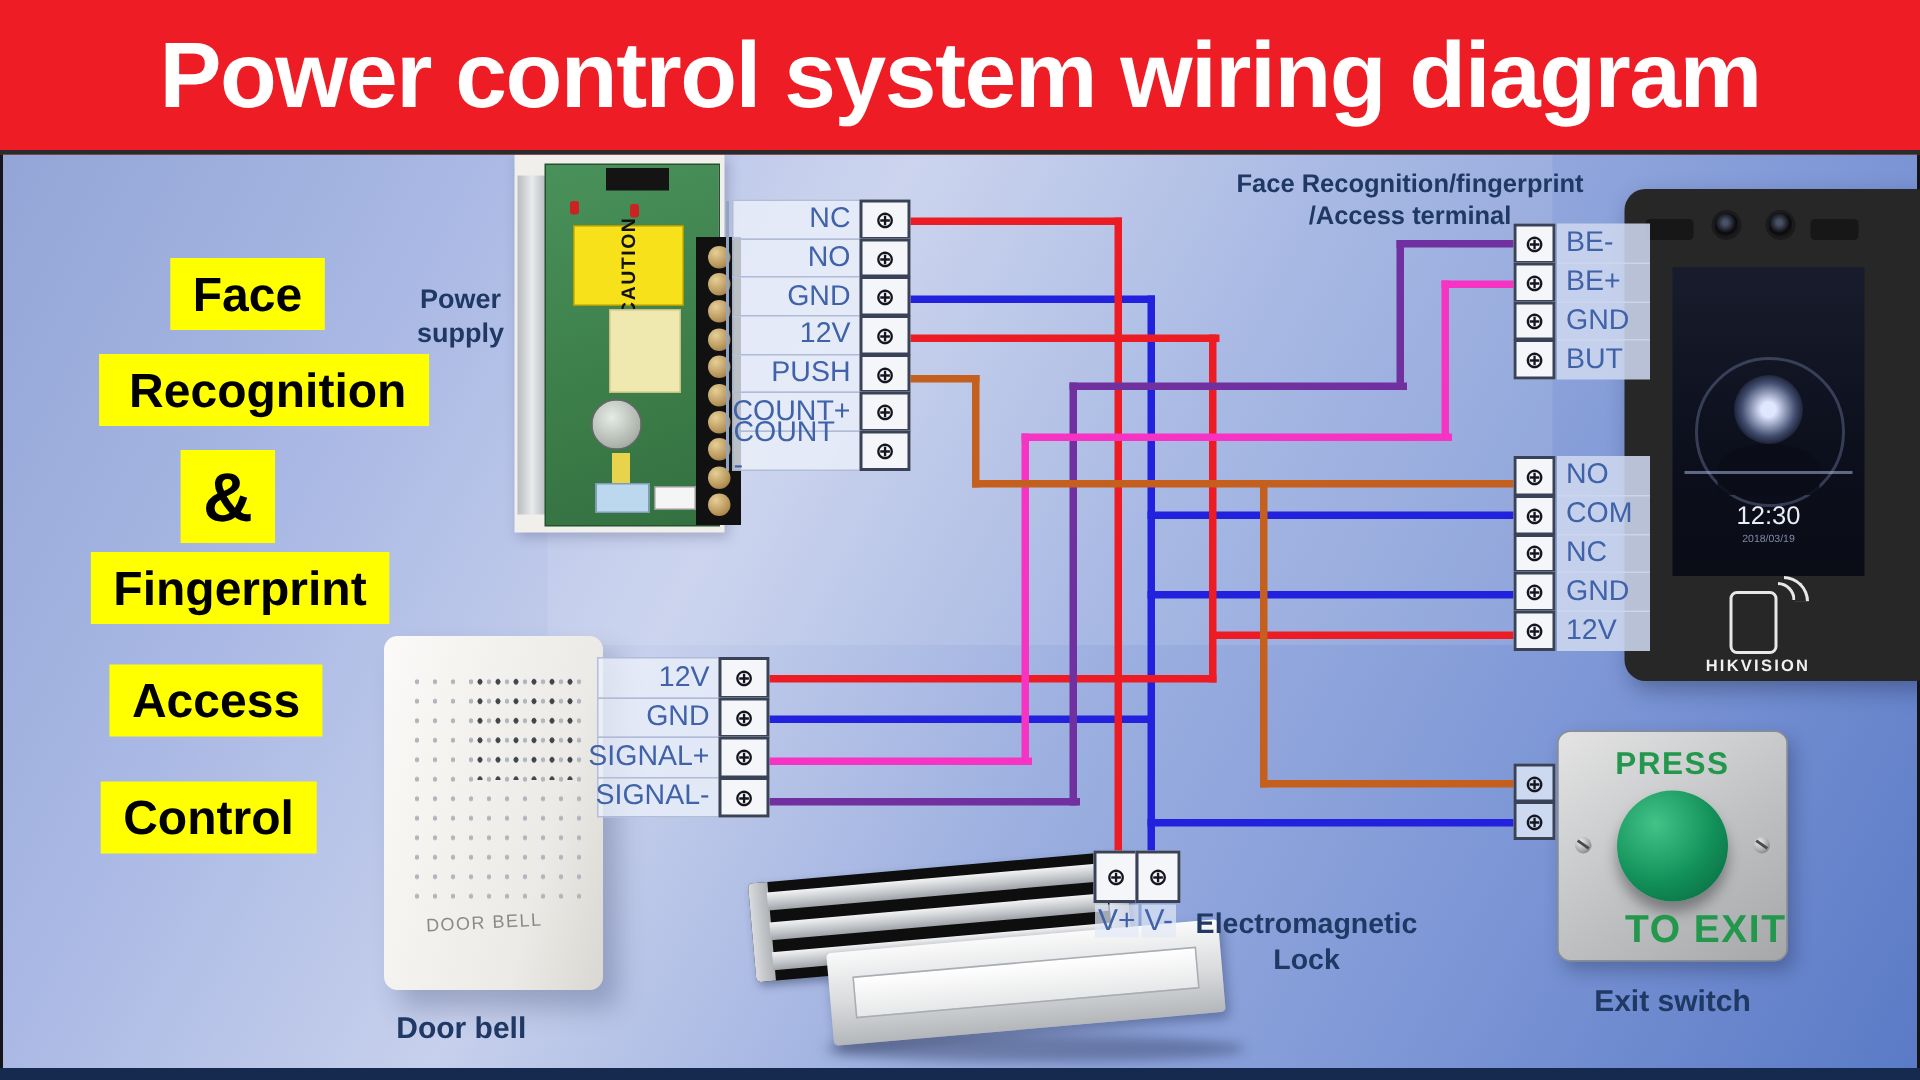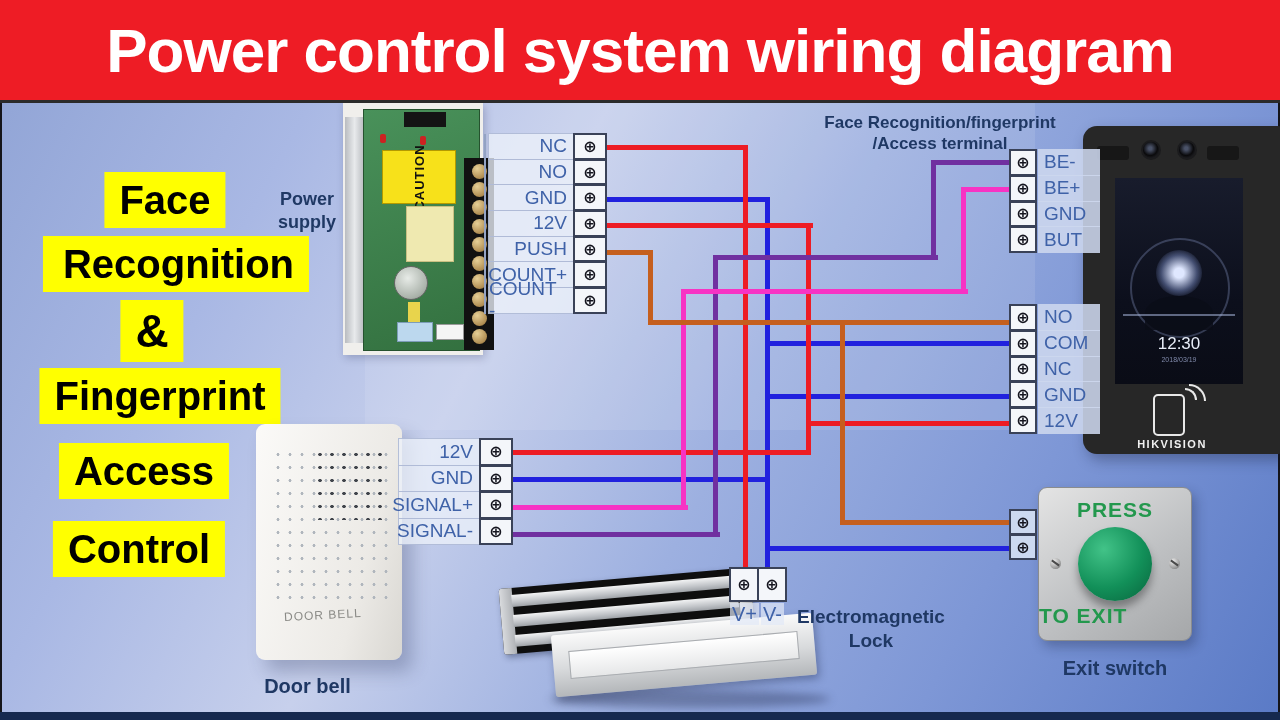--- a/index.html
+++ b/index.html
@@ -11,21 +11,21 @@
     background:rgba(255,255,255,0.10);z-index:1;}
   .bottom-strip{position:absolute;left:0;top:712px;width:1280px;height:8px;background:#16294f;z-index:40;}
 
   
   .banner{position:absolute;left:0;top:0;width:1280px;height:100px;background:#ee1c25;
     border-bottom:3px solid #2b2b2b;z-index:50;display:flex;align-items:center;justify-content:center;}
   .banner h1{margin:0;color:#fff;font-size:62px;font-weight:bold;letter-spacing:-1px;white-space:nowrap;}
 
   
   .cap{position:absolute;transform:translateX(-50%);background:#ffff00;color:#000;
-    font-weight:bold;font-size:40px;line-height:1.0;padding:8px 15px;white-space:nowrap;z-index:5;}
+    font-weight:bold;font-size:32px;line-height:1.0;padding:8px 15px;white-space:nowrap;z-index:5;}
 
   
   .hd{position:absolute;color:#1f3864;font-weight:bold;text-align:center;z-index:15;line-height:1.25;}
 
   
   .wire{position:absolute;z-index:20;}
 
   
   .tblock{position:absolute;display:flex;flex-direction:column;z-index:30;}
   .trow{display:flex;align-items:stretch;margin-top:-1px;}
@@ -135,22 +135,22 @@
     box-shadow:2px 4px 8px rgba(20,30,60,0.35);}
   .lock-front .plate{position:absolute;left:16px;top:17px;width:228px;height:26px;
     background:linear-gradient(180deg,#ffffff,#e6e7e8);border:1px solid #a9acb0;}
 
   
   .exit-device{position:absolute;left:1038px;top:487px;width:152px;height:152px;border-radius:9px;
     background:linear-gradient(145deg,#e4e4e4,#bfc1c3 55%,#a5a7a9);border:1px solid #8a8c8e;z-index:10;
     box-shadow:4px 6px 12px rgba(20,30,60,0.3);}
   .exit-press{position:absolute;left:0;top:10px;width:152px;text-align:center;color:#23984d;
     font-weight:bold;font-size:21px;letter-spacing:1px;}
-  .exit-toexit{position:absolute;left:0;top:116px;width:152px;text-align:left;color:#23984d;
-    font-weight:bold;font-size:21px;letter-spacing:1px;}
+  .exit-toexit{position:absolute;left:0;top:116px;width:152px;text-align:right;color:#23984d;
+    font-weight:bold;font-size:26px;letter-spacing:1px;}
   .exit-dome{position:absolute;left:39px;top:39px;width:74px;height:74px;border-radius:50%;
     background:radial-gradient(circle at 35% 30%,#42c388,#129059 55%,#0b6f44 88%);
     box-shadow:0 7px 9px rgba(0,0,0,0.35);}
   .exit-screw{position:absolute;width:11px;height:11px;border-radius:50%;top:70px;
     background:radial-gradient(circle at 35% 30%,#f0f0f0,#9b9b9b 65%,#616161);}
   .exit-screw.l{left:11px;} .exit-screw.r{left:130px;}
   .exit-screw::after{content:"";position:absolute;left:1px;top:4px;width:9px;height:2px;
     background:#4a4a4a;transform:rotate(35deg);}
 </style>
 </head>

